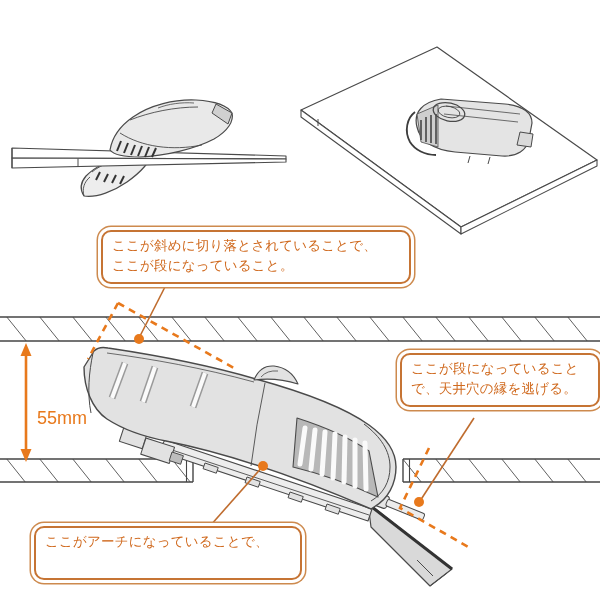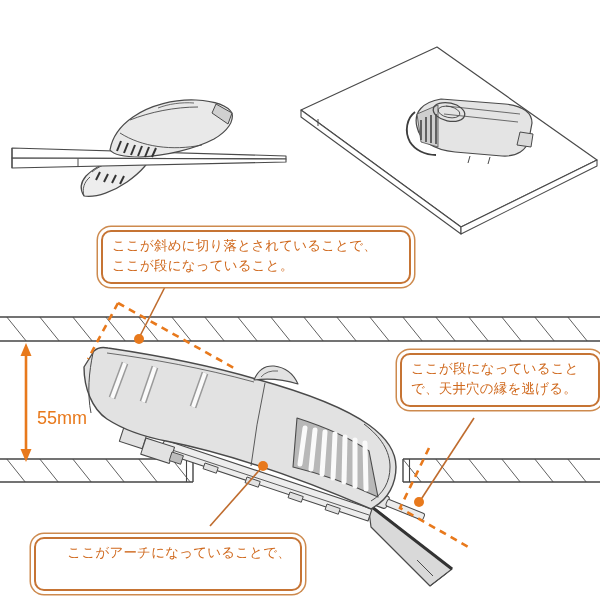--- a/index.html
+++ b/index.html
@@ -11,21 +11,21 @@
   .callout{
     position:absolute;background:#fff;color:#d06a1f;
     border:2px solid #c67434;border-radius:10px;
     box-shadow:0 0 0 3px #fff,0 0 0 4.5px #cd8a4e;
     padding:4px 9px;font-size:13.5px;line-height:20px;
     white-space:nowrap;z-index:5;letter-spacing:0.2px;
   }
   .callout span{display:block;}
   #callout-chamfer{left:101px;top:230px;width:288px;height:42px;}
   #callout-step{left:400px;top:353px;width:178px;height:42px;}
-  #callout-arch{left:34px;top:537px;width:246px;height:42px;text-align:right;}
+  #callout-arch{left:34px;top:526px;width:246px;height:42px;}
 </style>
 </head>
 <body>
 
 <div id="canvas">
 
   <svg id="artwork" width="600" height="600" viewBox="0 0 600 600">
     <defs>
       <pattern id="hatchTop" patternUnits="userSpaceOnUse" x="0" y="317" width="33" height="24">
         <line x1="6" y1="-1" x2="27" y2="25" stroke="#5f5f5f" stroke-width="1"></line>

